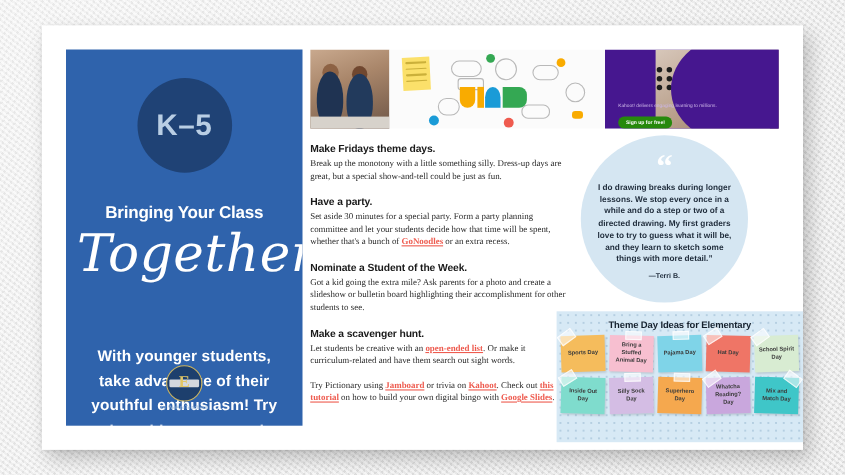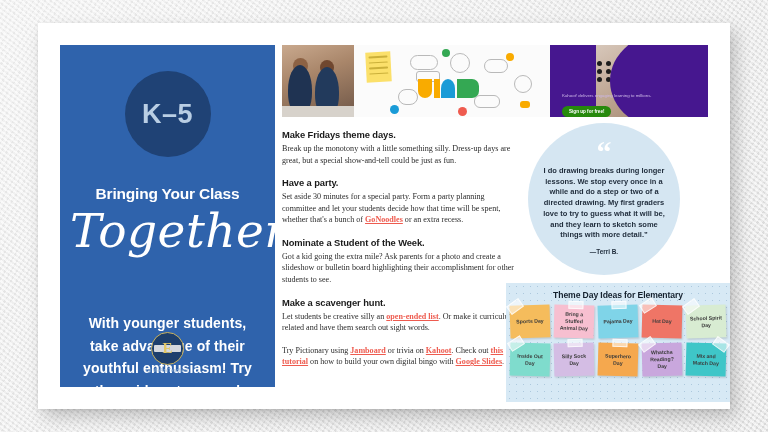--- a/index.html
+++ b/index.html
@@ -295,21 +295,21 @@
   </div>
 
   <div class="article" id="article">
         <div class="secH">Make Fridays theme days.</div>
         <p class="secP"><span>Break up the monotony with a little something silly. Dress-up days are great, but a special show-and-tell could be just as fun.</span></p>
         <div class="secH">Have a party.</div>
         <p class="secP"><span>Set aside 30 minutes for a special party. Form a party planning committee and let your students decide how that time will be spent, whether that's a bunch of </span><a class="lnk" href="#" style="color: rgb(238, 91, 79);">GoNoodles</a><span> or an extra recess.</span></p>
         <div class="secH">Nominate a Student of the Week.</div>
         <p class="secP"><span>Got a kid going the extra mile? Ask parents for a photo and create a slideshow or bulletin board highlighting their accomplishment for other students to see.</span></p>
         <div class="secH">Make a scavenger hunt.</div>
-        <p class="secP"><span>Let students be creative silly an </span><a class="lnk" href="#" style="color: rgb(238, 91, 79);">open-ended list</a><span>. Or make it curriculum-related and have them search out sight words.</span></p>
+        <p class="secP"><span>Let students be creative with an </span><a class="lnk" href="#" style="color: rgb(238, 91, 79);">open-ended list</a><span>. Or make it curriculum-related and have them search out sight words.</span></p>
         <p class="secP"><span>Try Pictionary using </span><a class="lnk" href="#" style="color: rgb(238, 91, 79);">Jamboard</a><span> or trivia on </span><a class="lnk" href="#" style="color: rgb(238, 91, 79);">Kahoot</a><span>. Check out </span><a class="lnk" href="#" style="color: rgb(238, 91, 79);">this tutorial</a><span> on how to build your own digital bingo with </span><a class="lnk" href="#" style="color: rgb(238, 91, 79);">Google Slides</a><span>.</span></p>
       </div>
 
   <div class="quote">
     <div class="qmark">“</div>
     <div class="qtext">I do drawing breaks during longer lessons. We stop every once in a while and do a step or two of a directed drawing. My first graders love to try to guess what it will be, and they learn to sketch some things with more detail.”</div>
     <div class="qattr">—Terri B.</div>
   </div>
 
   <div class="board">

